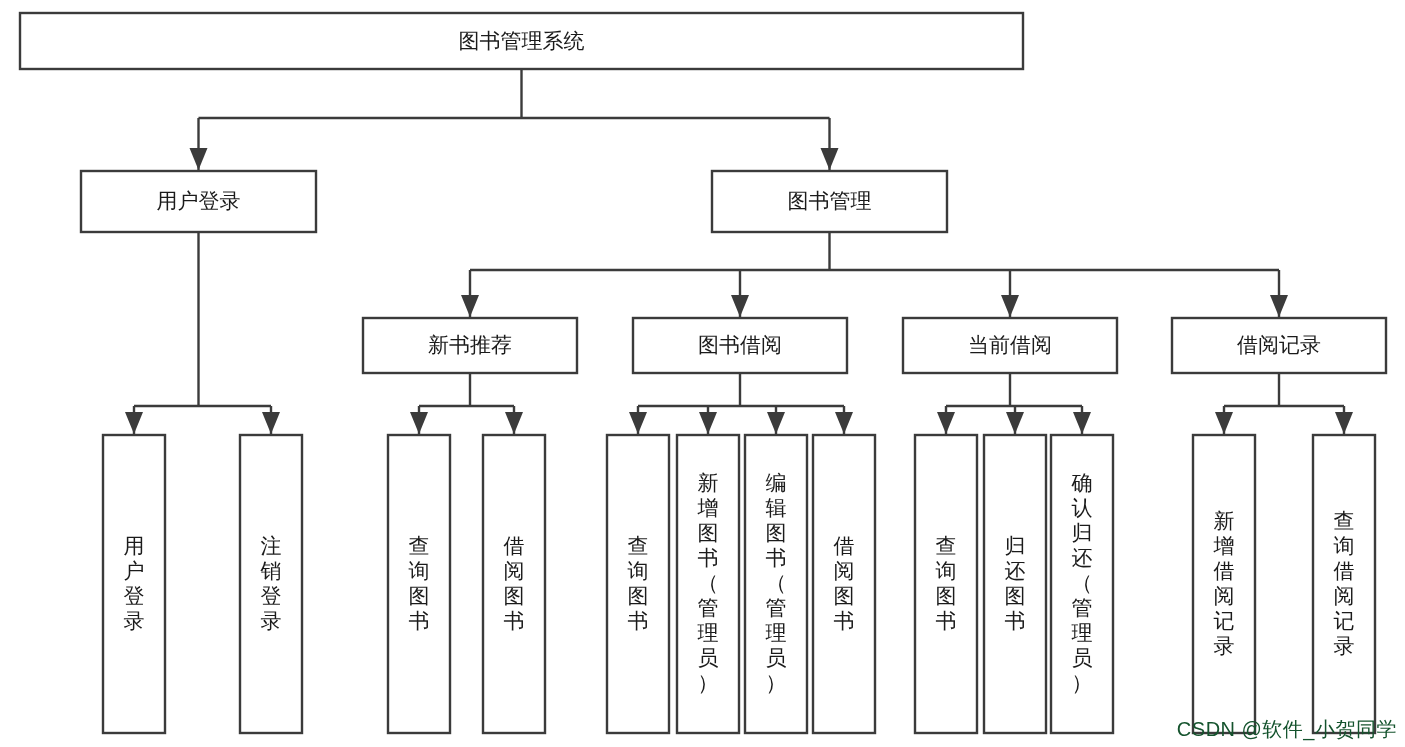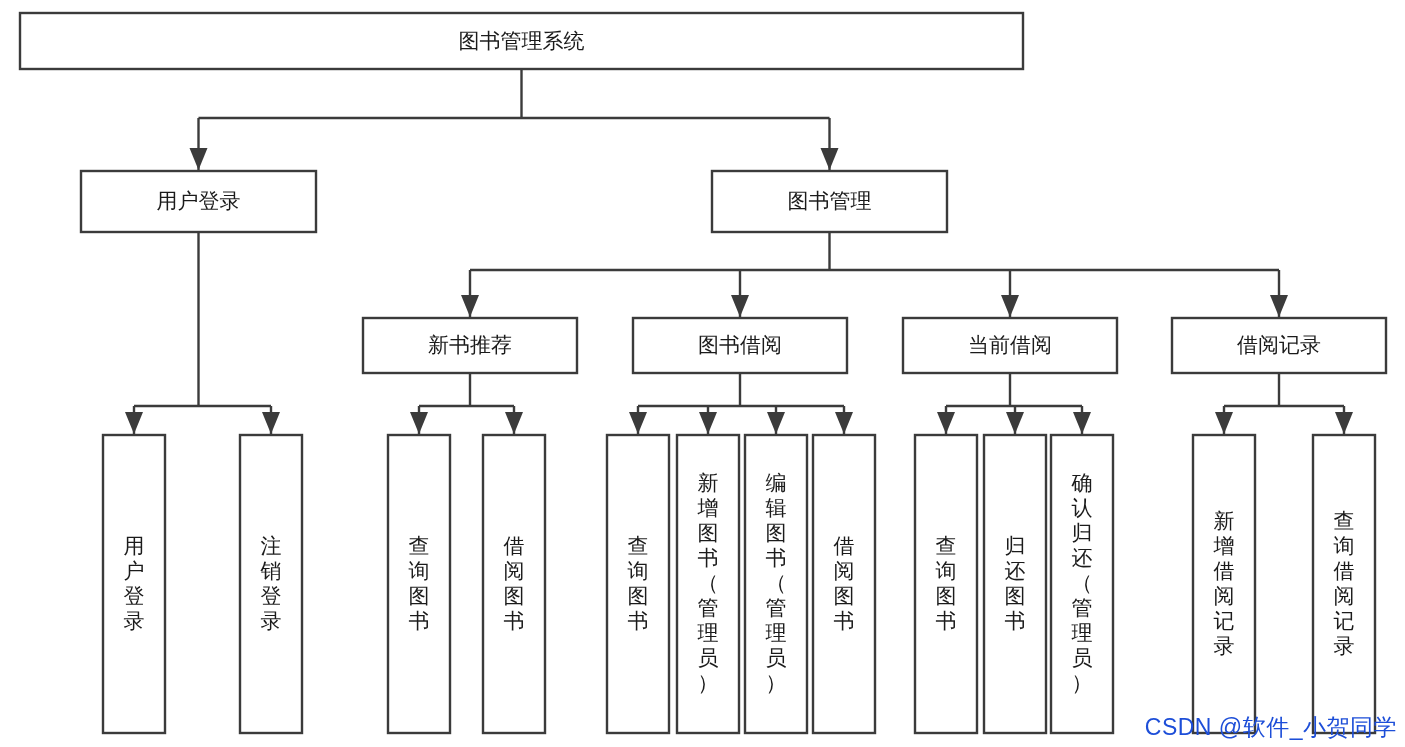--- a/index.html
+++ b/index.html
@@ -58,22 +58,22 @@
     fill: #1b1b1b;
     text-anchor: middle;
     dominant-baseline: middle;
     white-space: pre;
   }
   .watermark-text {
     position: absolute;
     right: 8px;
     bottom: 4px;
     font-family: "Liberation Sans", "DejaVu Sans", sans-serif;
-    font-size: 23px;
-    color: #1d4ed8;
+    font-size: 20px;
+    color: #14532d;
     letter-spacing: 0.5px;
     user-select: none;
     white-space: nowrap;
   }
 </style>
 </head>
 <body>
 
 <div id="diagram-root">
   <svg class="diagram-canvas" viewBox="0 0 1405 747" xmlns="http://www.w3.org/2000/svg">

